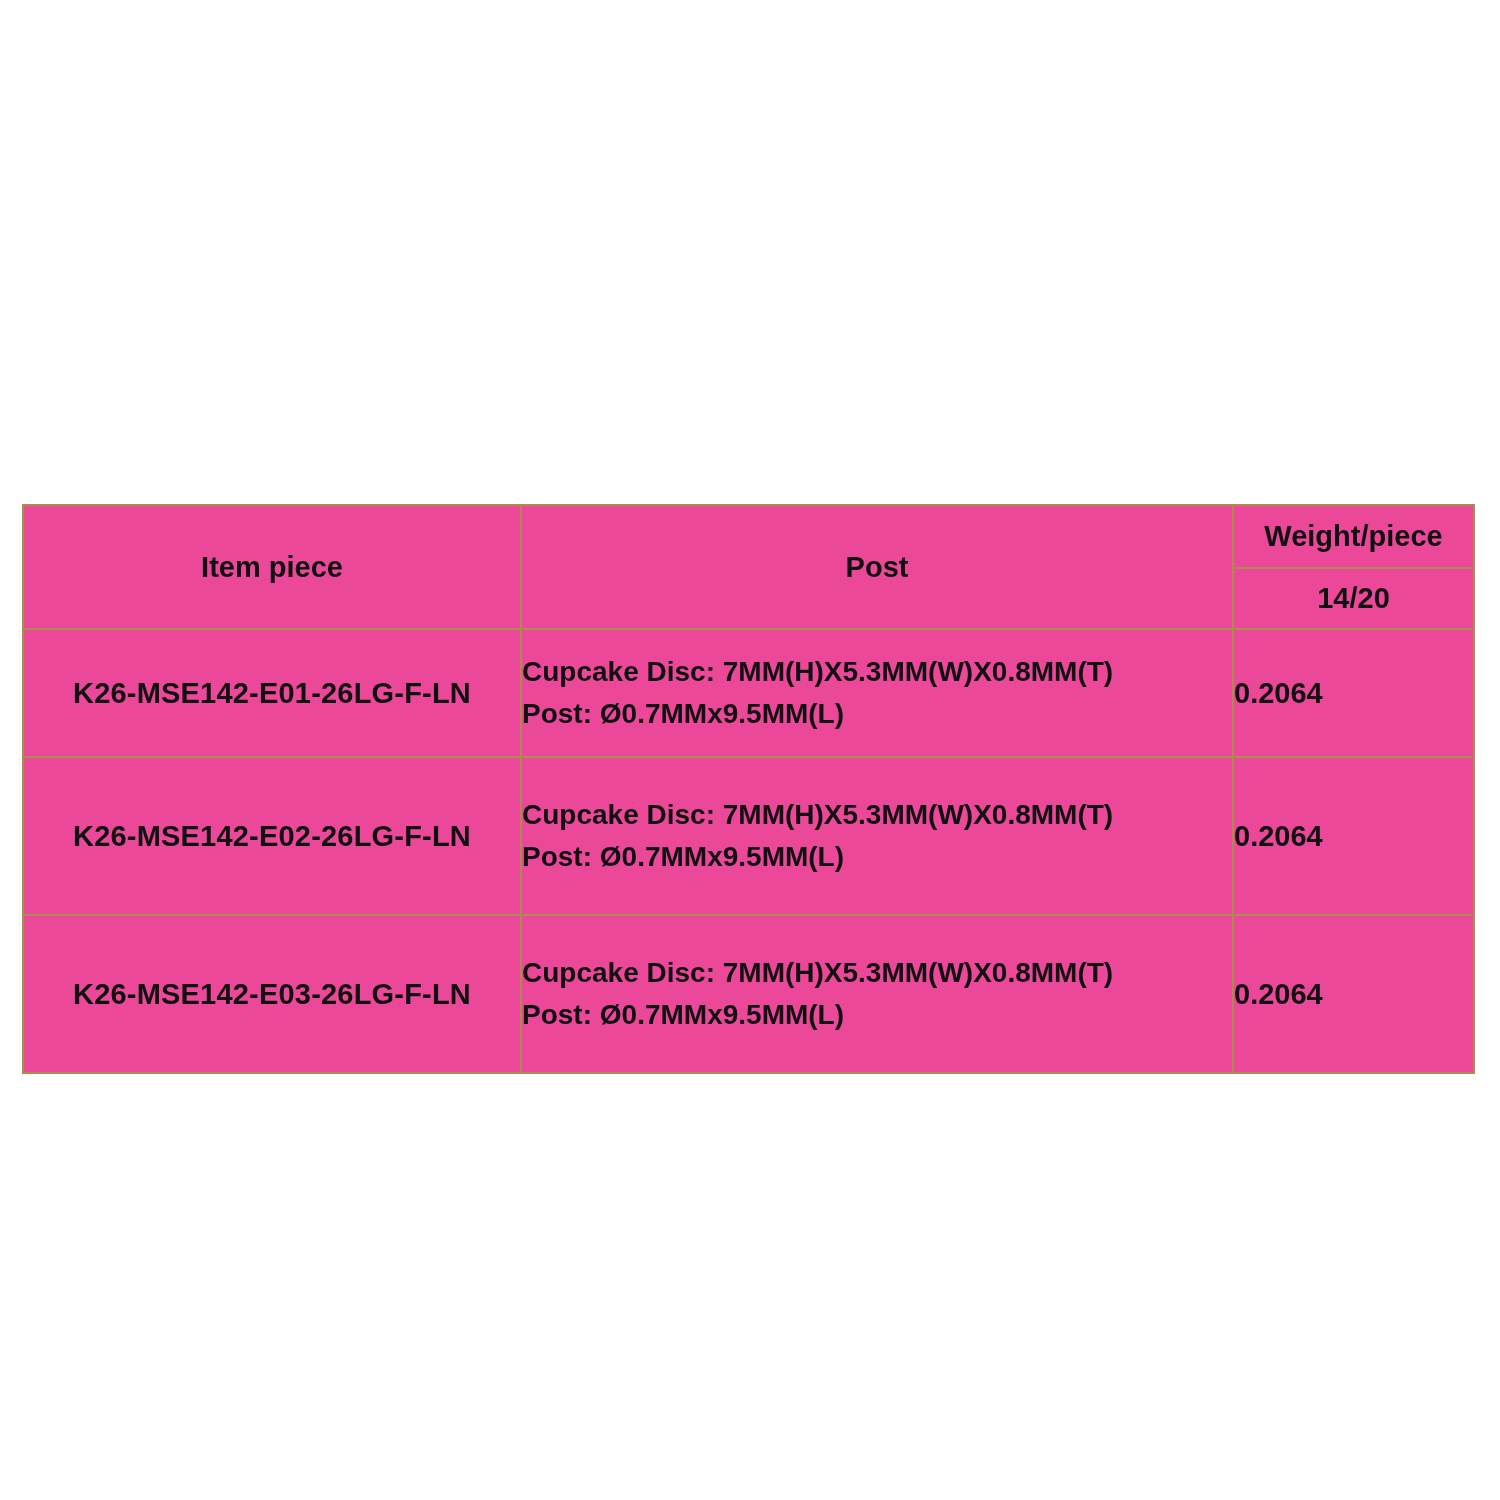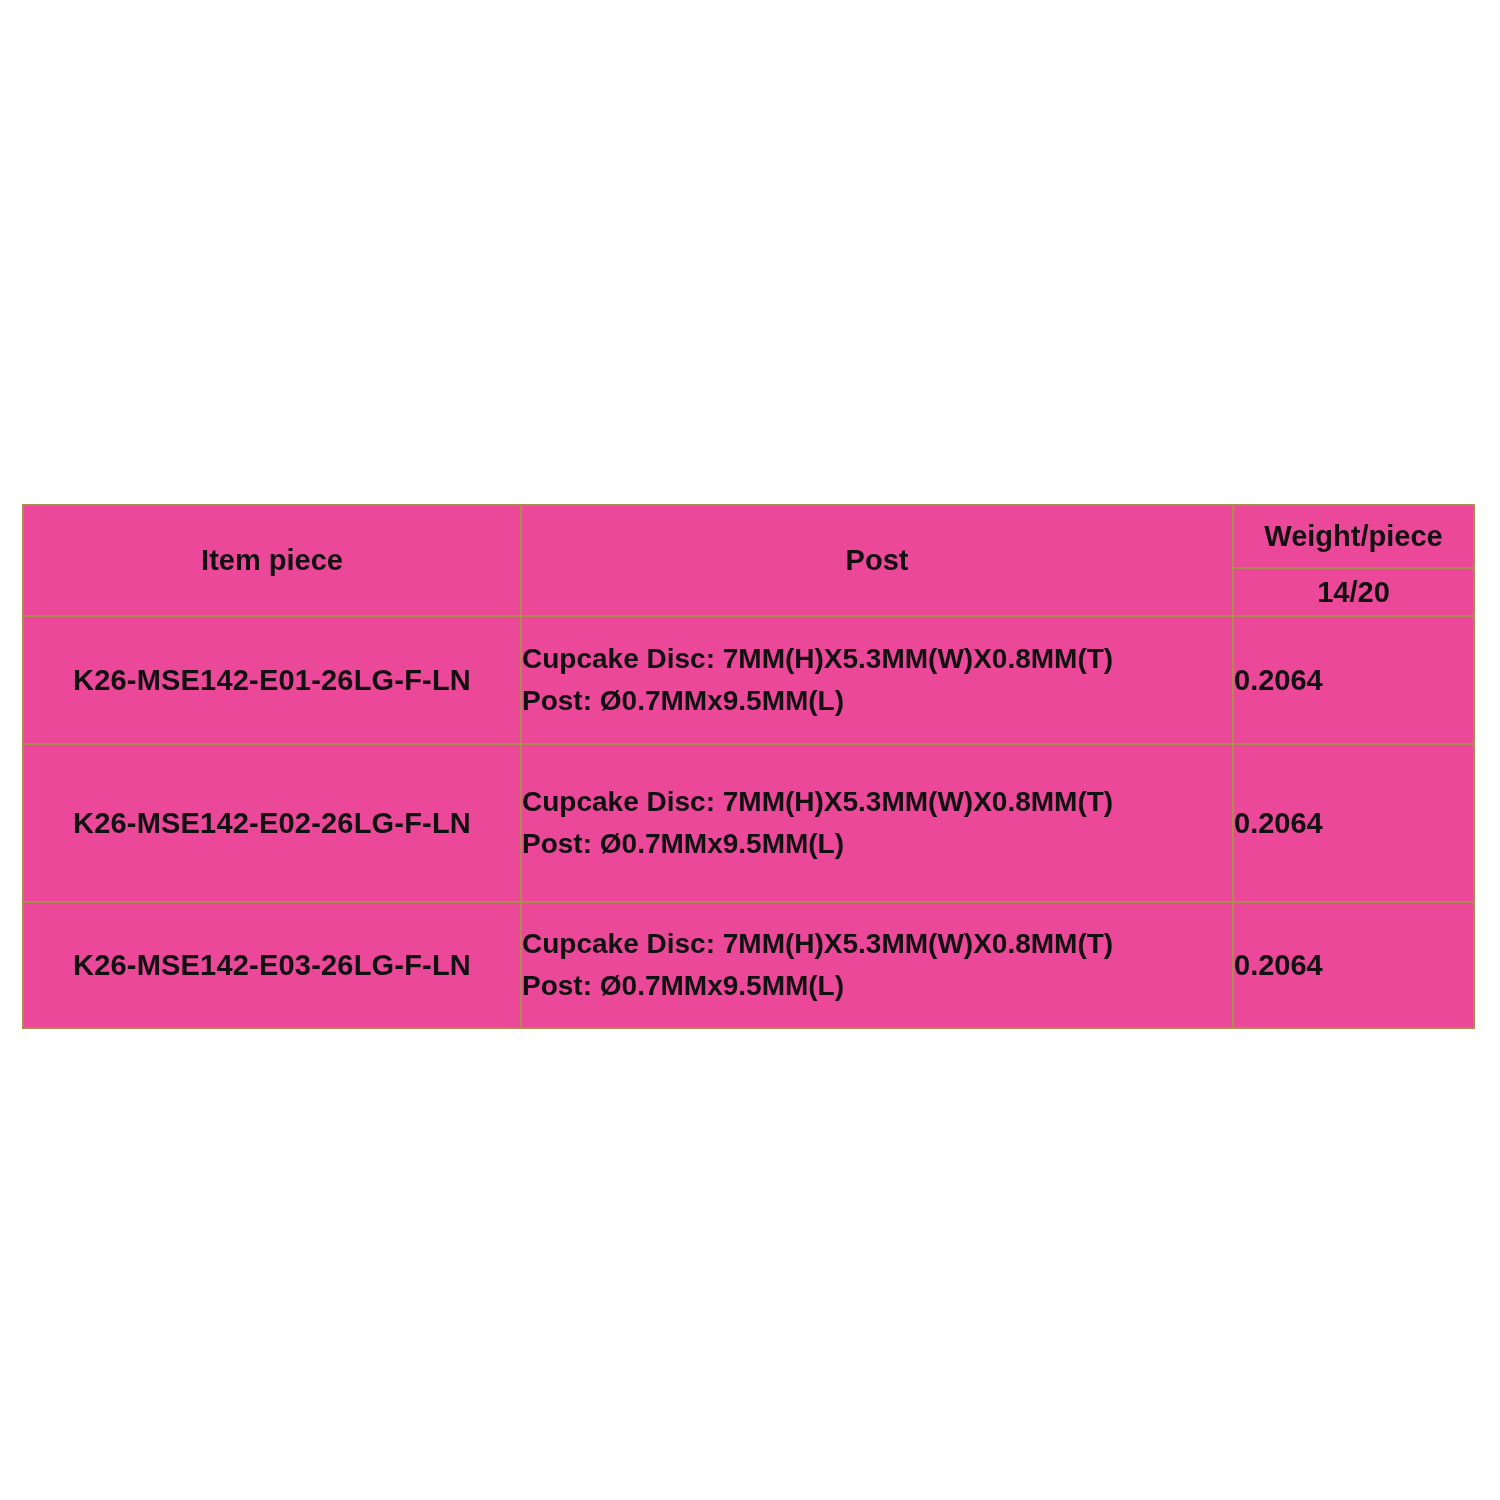--- a/index.html
+++ b/index.html
@@ -31,24 +31,24 @@
   }
   table.spec-table th,
   table.spec-table td {
     border: 2px solid var(--border-color);
     background: #ec4899;
     color: var(--text-color);
     font-weight: 700;
     padding: 0;
   }
   tr.header-row-1 th { height: 63px; font-size: 29px; text-align: center; vertical-align: middle; }
-  tr.header-row-2 th { height: 48px; font-size: 29px; text-align: center; vertical-align: middle; }
+  tr.header-row-2 th { height: 61px; font-size: 29px; text-align: center; vertical-align: middle; }
   tr.data-row-1 { height: 128px; margin-left: 22px; }
   tr.data-row-2 { height: 158px; }
-  tr.data-row-3 { height: 126px; }
+  tr.data-row-3 { height: 158px; }
   td.item-code-cell {
     text-align: center;
     vertical-align: middle;
     font-size: 29px;
     letter-spacing: 0.2px;
   }
   td.size-cell {
     text-align: left;
     vertical-align: middle;
     font-size: 28px;

